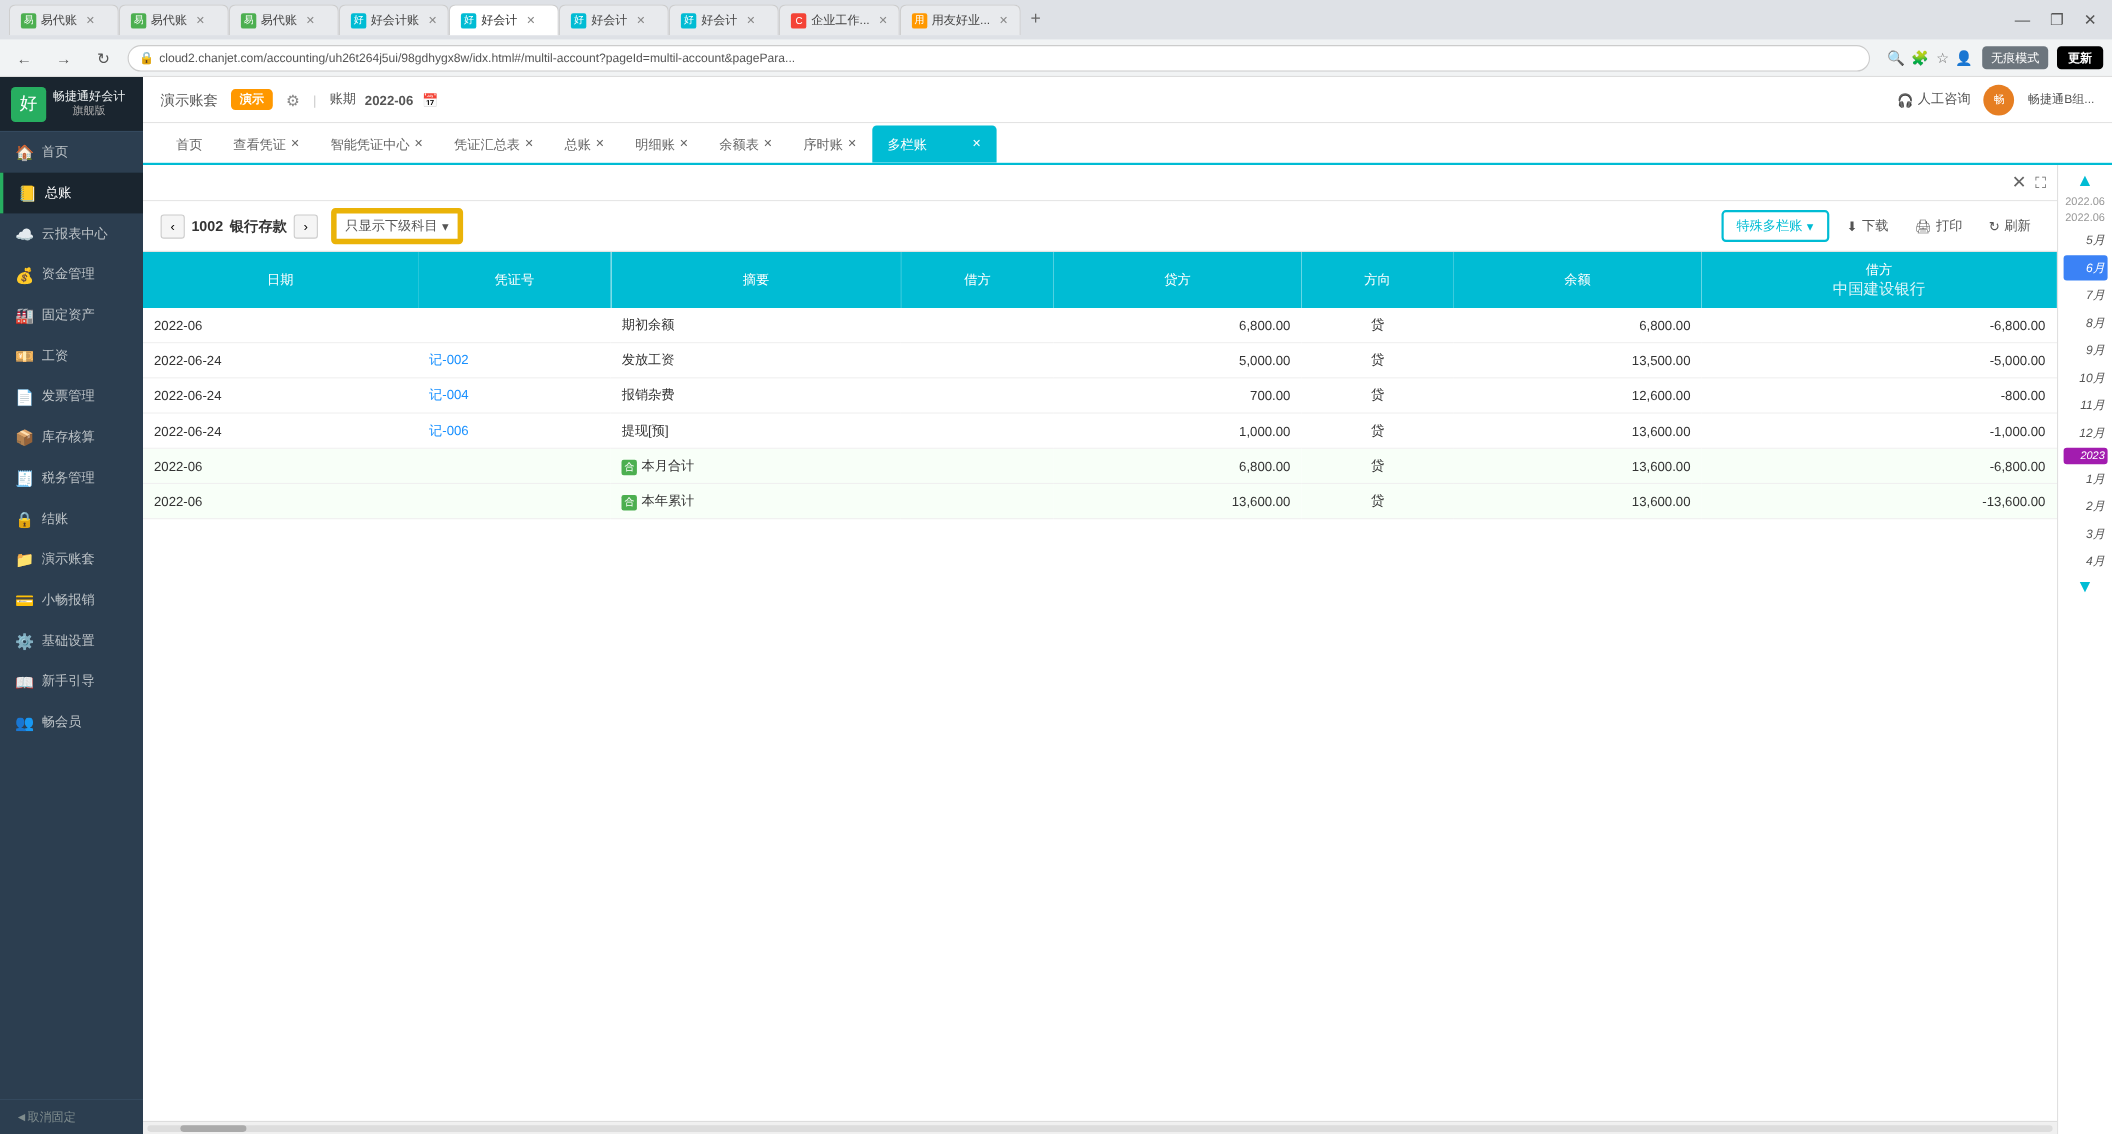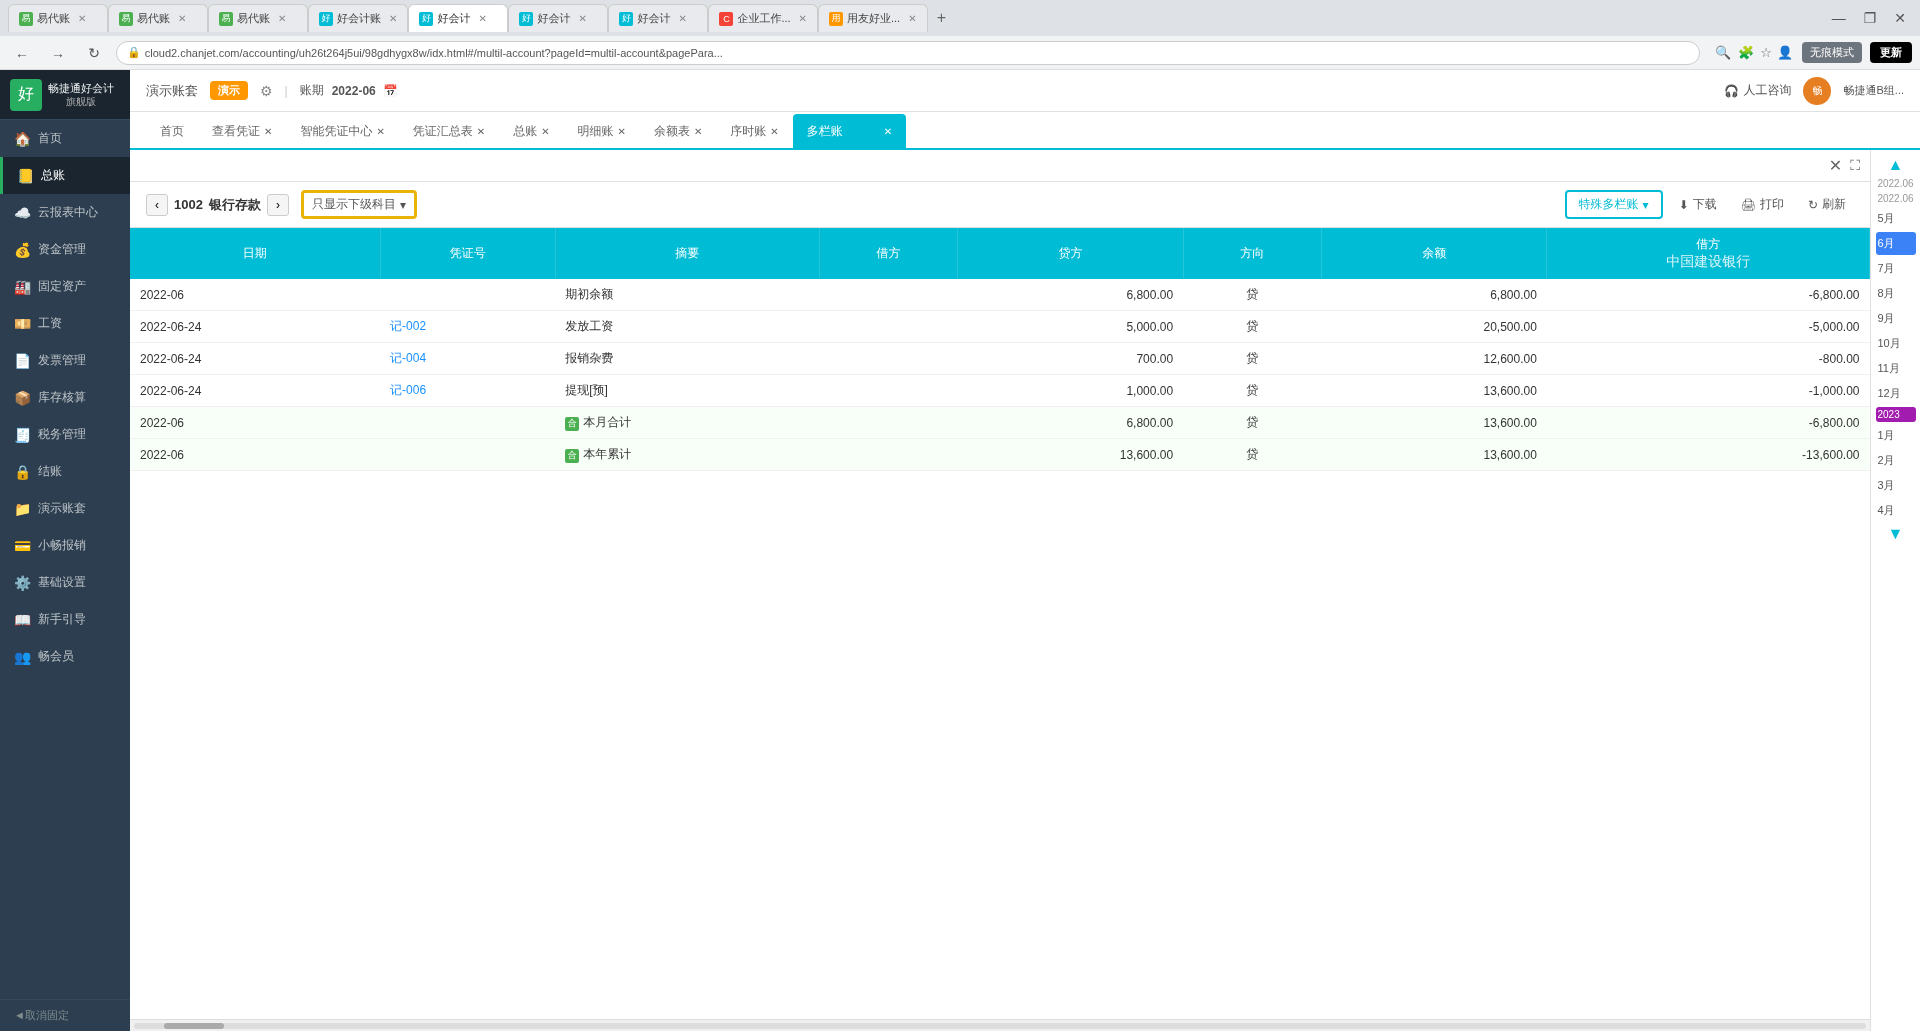--- a/index.html
+++ b/index.html
@@ -63,40 +63,40 @@
 
     
     .content-area { flex: 1; display: flex; overflow: hidden; }
 
     
     .ledger-panel { flex: 1; background: #fff; overflow: hidden; display: flex; flex-direction: column; }
     .ledger-toolbar { padding: 8px 16px; display: flex; align-items: center; gap: 12px; border-bottom: 1px solid #e0e0e0; background: #fff; height: 46px; }
     .account-nav { display: flex; align-items: center; gap: 6px; }
     .account-nav-btn { width: 22px; height: 22px; border: 1px solid #ccc; background: #f5f5f5; cursor: pointer; border-radius: 3px; display: flex; align-items: center; justify-content: center; font-size: 12px; }
     .account-label { font-size: 13px; font-weight: bold; color: #333; }
-    .filter-select { display: flex; align-items: center; gap: 4px; border: 3px solid #eab308; border-radius: 4px; padding: 3px 8px; cursor: pointer; font-size: 12px; color: #555; background: #fff; }
+    .filter-select { display: flex; align-items: center; gap: 4px; border: 5px solid #eab308; border-radius: 4px; padding: 3px 8px; cursor: pointer; font-size: 12px; color: #555; background: #fff; }
     .toolbar-right { margin-left: auto; display: flex; gap: 8px; }
     .multi-col-btn { border: 2px solid #00bcd4; color: #00bcd4; background: white; padding: 4px 12px; border-radius: 4px; cursor: pointer; font-size: 12px; display: flex; align-items: center; gap: 4px; }
     .action-btn { color: #555; background: none; border: none; padding: 4px 8px; cursor: pointer; font-size: 12px; display: flex; align-items: center; gap: 4px; }
 
     
     .ledger-table-wrapper { flex: 1; overflow: auto; }
     .ledger-table { width: 100%; border-collapse: collapse; }
     .ledger-table th { background: #00bcd4; color: white; padding: 8px 10px; text-align: center; font-size: 12px; font-weight: normal; border-right: 1px solid #26c6da; position: sticky; top: 0; z-index: 10; }
     .ledger-table td { padding: 7px 10px; font-size: 12px; border-bottom: 1px solid #f0f0f0; color: #333; }
     .td-right { text-align: right; }
     .td-center { text-align: center; }
     .link-text { color: #1890ff; cursor: pointer; text-decoration: none; }
     .summary-row td { background: #f8fff8; }
     .summary-icon { display: inline-flex; align-items: center; justify-content: center; width: 14px; height: 14px; background: #4caf50; color: white; border-radius: 2px; font-size: 9px; margin-right: 4px; }
 
     
     .calendar-panel { width: 50px; background: #fff; border-left: 1px solid #e0e0e0; display: flex; flex-direction: column; align-items: center; padding: 4px 0; font-size: 11px; overflow-y: auto; }
     .cal-year-label { font-size: 10px; color: #999; margin: 2px 0; }
-    .cal-month { width: 40px; text-align: left; padding: 4px 2px; cursor: pointer; color: #555; border-radius: 3px; margin: 1px 0; }
+    .cal-month { width: 40px; text-align: right; padding: 4px 2px; cursor: pointer; color: #555; border-radius: 3px; margin: 1px 0; font-style: italic; }
     .cal-month.active { background: #3b82f6; color: white; border-radius: 3px; }
     .cal-month.year-badge { background: #a21caf; color: white; border-radius: 3px; font-size: 10px; padding: 2px; }
     .cal-scroll-btn { cursor: pointer; color: #00bcd4; font-size: 16px; margin: 2px 0; }
 
     
     .panel-controls { display: flex; align-items: center; gap: 4px; padding: 4px 8px; border-bottom: 1px solid #e0e0e0; justify-content: flex-end; background: #fff; }
 
     
     .h-scroll { height: 12px; background: #f0f0f0; border-top: 1px solid #ddd; display: flex; align-items: center; padding: 0 4px; }
     .h-scroll-track { flex: 1; height: 6px; background: #ddd; border-radius: 3px; position: relative; }
@@ -389,21 +389,21 @@
                   <td class="td-right">6,800.00</td>
                   <td class="td-right">-6,800.00</td>
                 </tr>
                 <tr>
                   <td>2022-06-24</td>
                   <td class="link-text"><a class="link-text">记-002</a></td>
                   <td>发放工资</td>
                   <td class="td-right"></td>
                   <td class="td-right">5,000.00</td>
                   <td class="td-center">贷</td>
-                  <td class="td-right">20,500.00</td>
+                  <td class="td-right">13,500.00</td>
                   <td class="td-right">-5,000.00</td>
                 </tr>
                 <tr>
                   <td>2022-06-24</td>
                   <td class="link-text"><a class="link-text">记-004</a></td>
                   <td>报销杂费</td>
                   <td class="td-right"></td>
                   <td class="td-right">700.00</td>
                   <td class="td-center">贷</td>
                   <td class="td-right">12,600.00</td>

